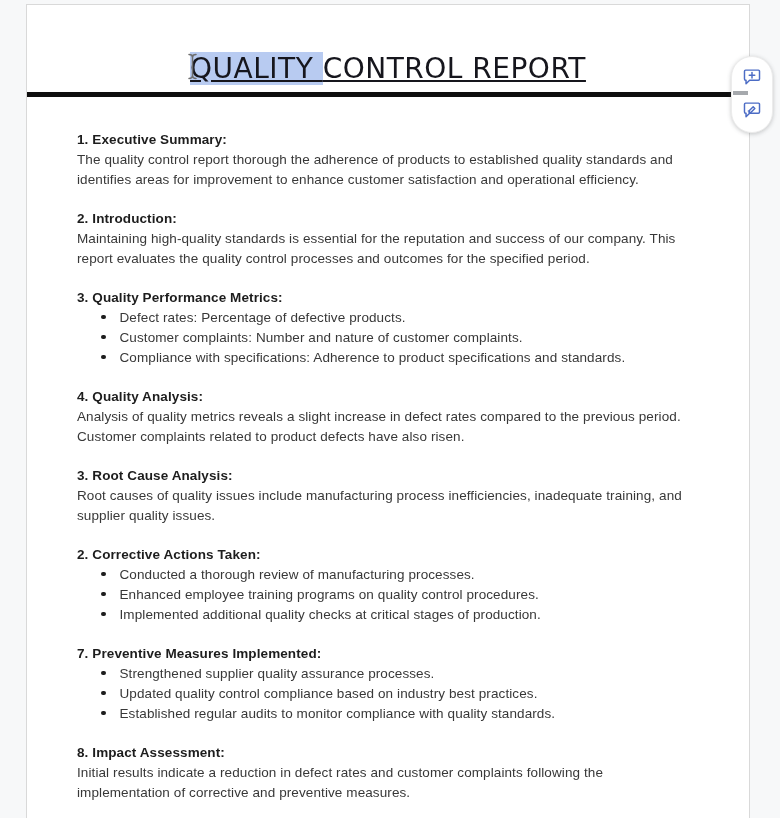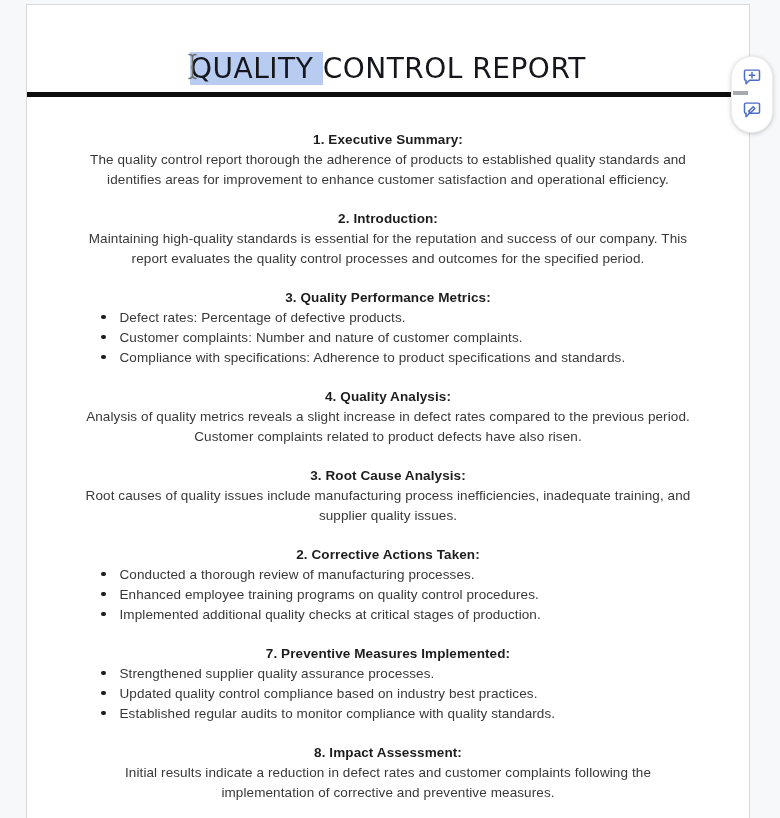--- a/index.html
+++ b/index.html
@@ -21,20 +21,21 @@
   .title-row {
     margin-top:47px;
     text-align:center;
     font-family:"DejaVu Sans", sans-serif;
     font-size:28px;
     font-weight:500;
     letter-spacing:0.5px;
     color:#16161d;
     line-height:34px;
     white-space:pre;
+    text-decoration:underline;
   }
   .title-selected { background:#b8cbf1; }
   
   .title-rule {
     margin-top:6px;
     height:5px;
     background:#0e0e0e;
     width:100%;
   }
   .rule-remnant {
@@ -52,21 +53,21 @@
   }
   
   .content {
     margin-top:33px;
     padding:0 50px;
     font-size:13.5px;
     letter-spacing:0.1px;
     line-height:20px;
     color:#383838;
   }
-  .section { margin-bottom:19px;text-align:center; }
+  .section { margin-bottom:19px; }
   .section-heading {
     font-weight:700;
     color:#1d1d1d;
   }
   .bullet-list { list-style:none; margin-top:0; }
   .bullet-item {
     display:flex;
     align-items:baseline;
     padding-left:24px;
   }

